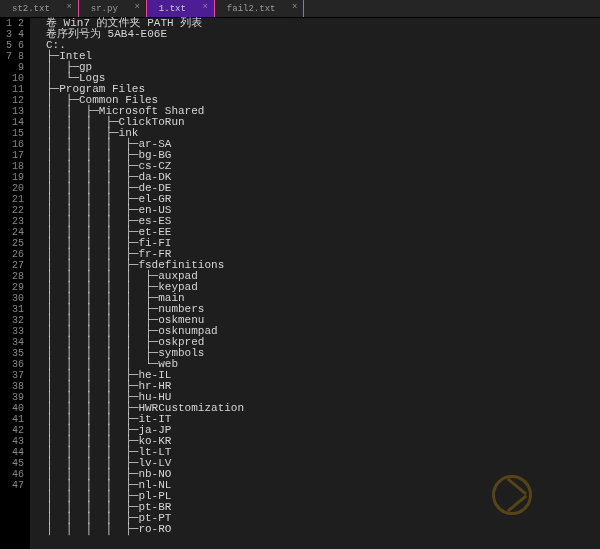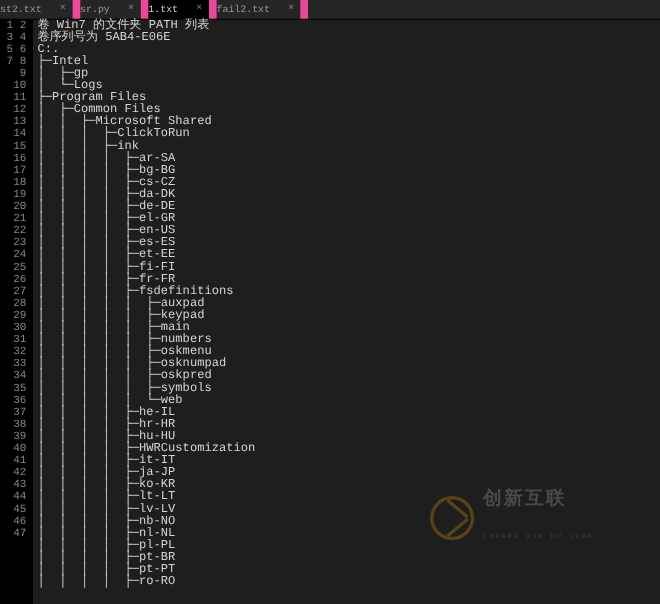--- a/index.html
+++ b/index.html
@@ -1,22 +1,22 @@
 <!DOCTYPE html>
 <html><head>
 <meta charset="utf-8">
 <style>
   html,body{margin:0;padding:0;background:#1e1e1e;width:600px;height:549px;overflow:hidden;font-family:Consolas,"Courier New",monospace;font-size:11px;color:#d4d4d4}
   .tabbar{display:flex;height:17px;background:#252526;align-items:center;border-bottom:1px solid #000;font-size:9px;color:#999}
-  .tab{padding:0 28px 0 0;height:100%;display:flex;align-items:center;border-right:7px solid #ec4899;position:relative;cursor:pointer}
-  .tab.active{background:#000000;color:#ccc}
+  .tab{padding:0 28px 0 12px;height:100%;display:flex;align-items:center;border-right:1px solid #ec4899;position:relative;cursor:pointer}
+  .tab.active{background:#4c1d95;color:#ccc}
   .tab .x{position:absolute;right:6px;top:2px;font-size:9px;color:#888}
   .editor{display:flex;height:calc(549px - 17px)}
   .gutter{background:#000000;color:#858585;text-align:right;padding:0 6px 0 4px;user-select:none;width:20px;font-size:10px;line-height:11px}
-  .code{flex:1;white-space:pre;line-height:11px;padding-left:4px;font-size:11px;position:relative}
+  .code{flex:1;white-space:pre;line-height:11px;padding-left:16px;font-size:11px;position:relative}
   .watermark{position:absolute;right:60px;bottom:35px;display:flex;align-items:center;opacity:.25;pointer-events:none}
   .wm-logo{width:34px;height:34px;border:3px solid #ffb400;border-radius:50%;position:relative;margin-right:8px}
   .wm-logo::before{content:"";position:absolute;width:24px;height:3px;background:#ffb400;top:7px;left:10px;transform:rotate(40deg)}
   .wm-logo::after{content:"";position:absolute;width:24px;height:3px;background:#ffb400;bottom:7px;left:10px;transform:rotate(-40deg)}
   .wm-txt{color:#ccc}
   .wm-cn{font-size:17px;font-weight:bold;letter-spacing:2px}
   .wm-en{font-size:6px;letter-spacing:2px;color:#999}
 </style>
 </head>
 <body>
@@ -132,19 +132,15 @@
 │  │  │  │  ├─lv-LV
 │  │  │  │  ├─nb-NO
 │  │  │  │  ├─nl-NL
 │  │  │  │  ├─pl-PL
 │  │  │  │  ├─pt-BR
 │  │  │  │  ├─pt-PT
 │  │  │  │  ├─ro-RO
 
     <div class="watermark">
       <div class="wm-logo"></div>
-      <div class="wm-txt">
-        <div class="wm-cn">创新互联</div>
-        <div class="wm-en">CHUANG XIN HU LIAN</div>
-      </div>
     </div>
   </div>
 </div>
 
 </body></html>

